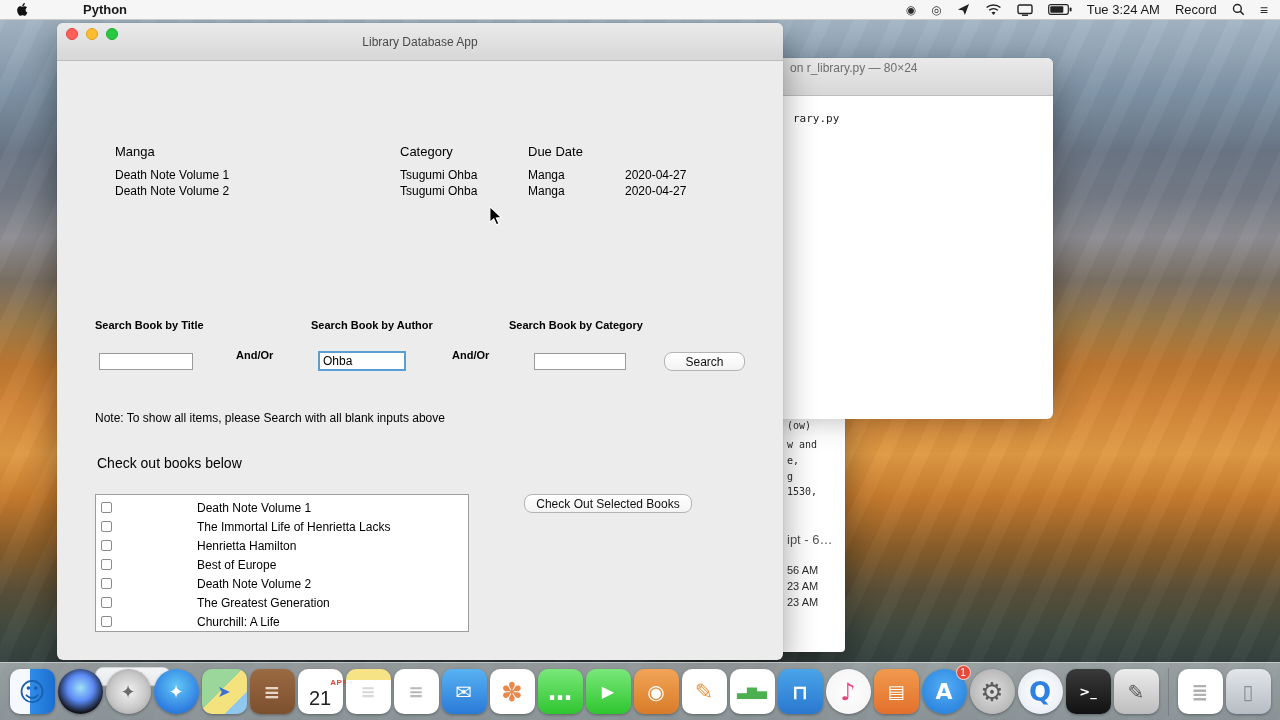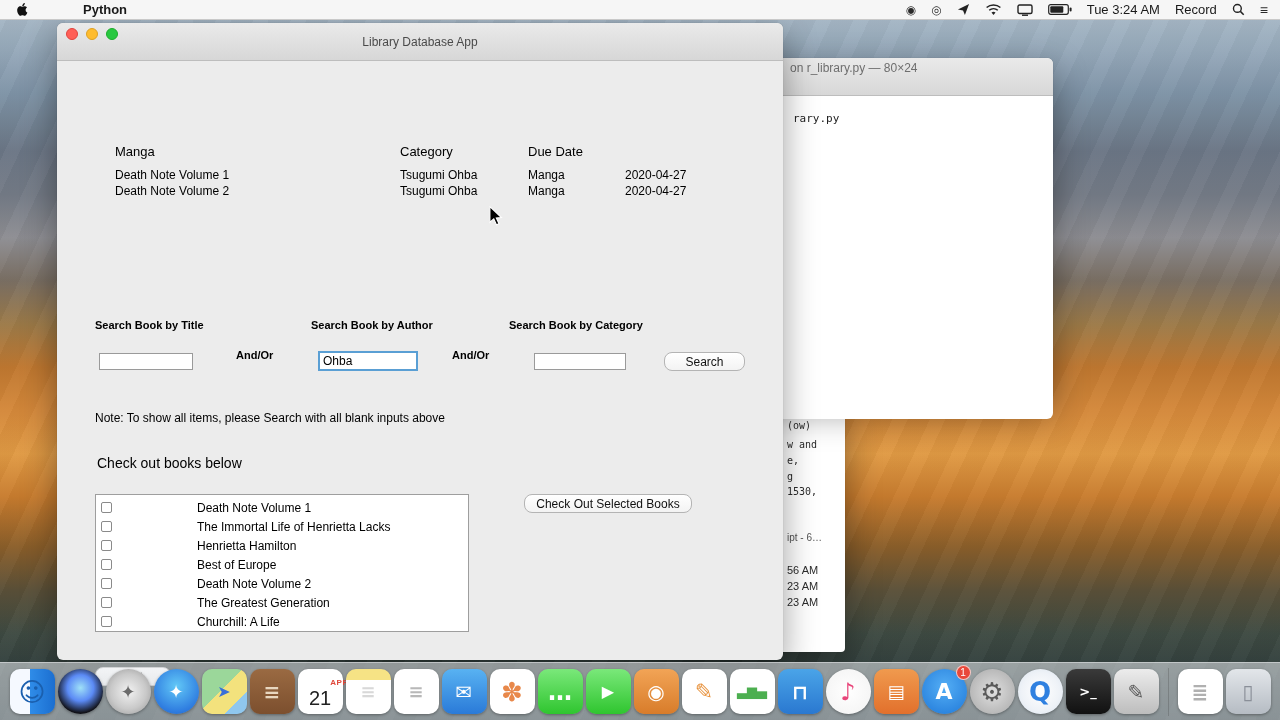--- a/index.html
+++ b/index.html
@@ -50,21 +50,21 @@
   
   #terminal-window { left:660px; top:58px; width:393px; height:344px; background:#fff; z-index:2; }
   #terminal-window .content { position:relative; height:323px; background:#fff; border-radius:0 0 6px 6px; }
   #terminal-window .term-line { position:absolute; left:133px; top:16px; font-family:"DejaVu Sans Mono", monospace; font-size:11px; color:#222; }
   #terminal-window .title { position:absolute; left:130px; top:3px; color:#6e6e6e; }
 
   
   #strip-window { left:660px; top:402px; width:185px; height:250px; background:#fff; z-index:1; border-radius:4px; }
   .frag { position:absolute; left:127px; color:#2c2c2c; font-family:"DejaVu Sans Mono", monospace; font-size:10px; white-space:nowrap; }
   .frag.f1{top:18px} .frag.f2{top:37px} .frag.f3{top:53px} .frag.f4{top:69px} .frag.f5{top:84px}
-  .frag.f6{top:130px; font-family:"Liberation Sans",sans-serif; font-size:10px; color:#555;}
+  .frag.f6{top:130px; font-family:"Liberation Sans",sans-serif; font-size:13px; color:#555;}
   .frag.f7{top:162px; font-family:"Liberation Sans",sans-serif; font-size:11px;}
   .frag.f8{top:178px; font-family:"Liberation Sans",sans-serif; font-size:11px;}
   .frag.f9{top:194px; font-family:"Liberation Sans",sans-serif; font-size:11px;}
 
   
   #app-window { left:57px; top:23px; width:726px; height:637px; background:#ececec; z-index:5; }
   #app-body { position:relative; width:100%; height:616px; font-size:12px; color:#000; }
 
   .tbl-row { position:absolute; left:58px; display:grid; grid-template-columns:285px 128px 97px 110px; white-space:nowrap; }
   .tbl-head { top:83px; font-size:13px; }
@@ -185,21 +185,21 @@
     </div>
 
     <span class="search-label" style="left:38px; top:258px;">Search Book by Title</span>
     <span class="search-label" style="left:254px; top:258px;">Search Book by Author</span>
     <span class="search-label" style="left:452px; top:258px;">Search Book by Category</span>
 
     <span class="andor" style="left:179px; top:288px;">And/Or</span>
     <span class="andor" style="left:395px; top:288px;">And/Or</span>
 
     <input class="tk-entry" style="left: 42px; top: 292px; width: 94px;" value="">
-    <input class="tk-entry focused" style="left: 261px; top: 290px; width: 100px;" value="Ohba">
+    <input class="tk-entry focused" style="left: 261px; top: 290px; width: 88px;" value="Ohba">
     <input class="tk-entry" style="left: 477px; top: 292px; width: 92px;" value="">
     <button class="mac-btn" style="left:607px; top:291px; width:81px;">Search</button>
 
     <span class="note-text">Note: To show all items, please Search with all blank inputs above</span>
 
     <span class="checkout-heading">Check out books below</span>
 
     <div id="listbox">
       <div class="book-row">
         <span class="book-check"></span>

